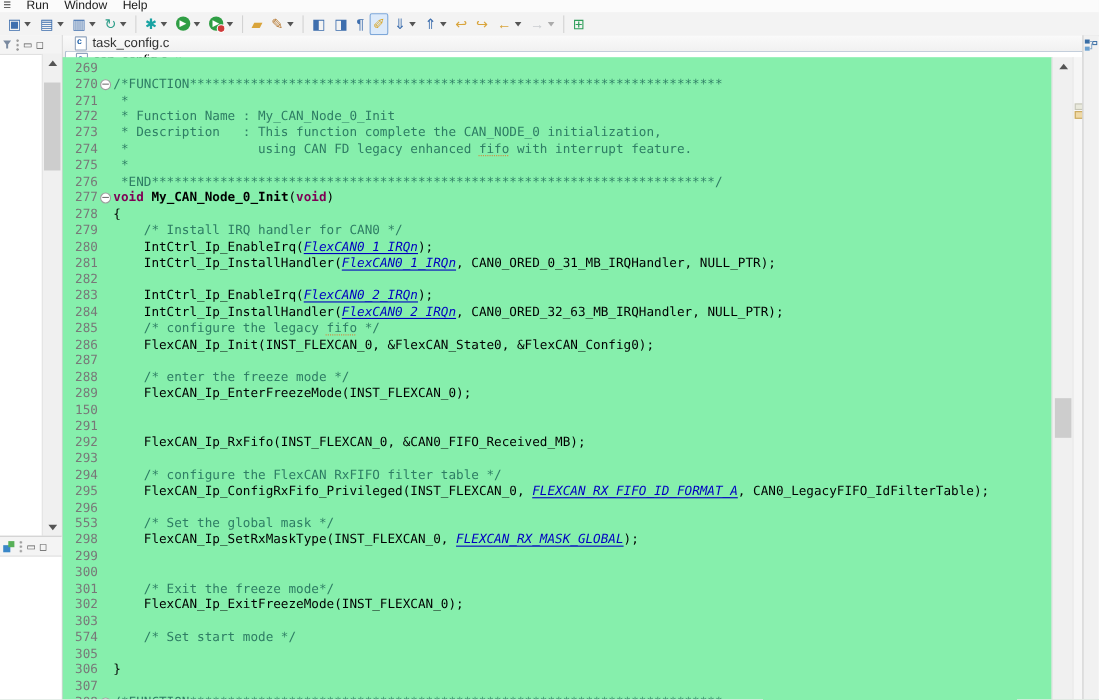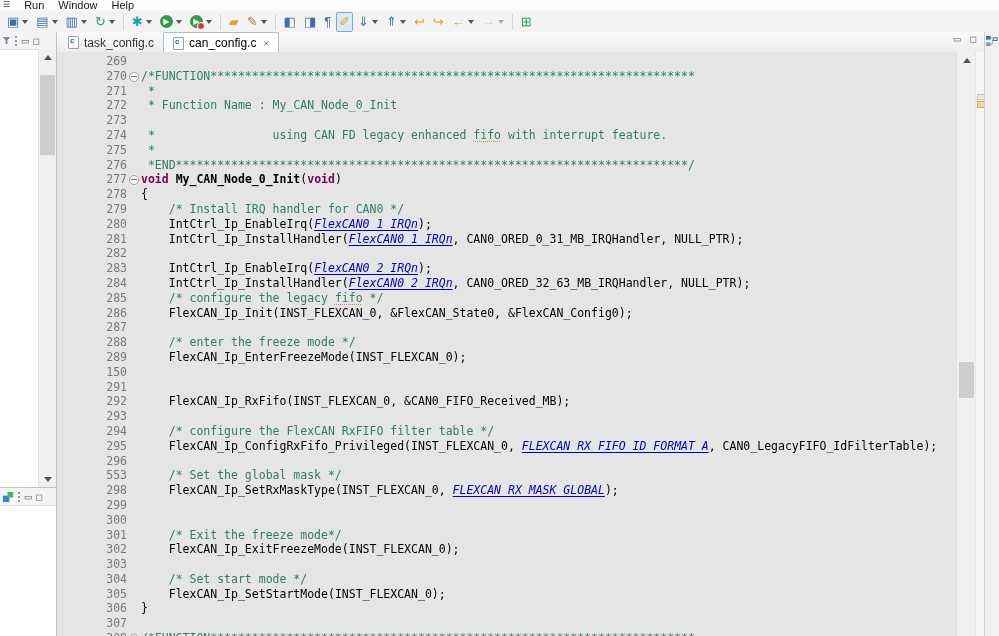--- a/index.html
+++ b/index.html
@@ -31,31 +31,31 @@
   #left-top-view{position:absolute;left:0;top:0;width:56px;height:455px;}
   #left-scroll{position:absolute;right:0;top:17px;width:17px;bottom:0;background:#f0f0f0;border-left:1px solid #e4e4e4;}
   .sarrow{position:absolute;left:0;width:17px;height:16px;display:flex;align-items:center;justify-content:center;cursor:pointer;}
   .tri-up{width:0;height:0;border-left:4px solid transparent;border-right:4px solid transparent;border-bottom:5px solid #555;}
   .tri-dn{width:0;height:0;border-left:4px solid transparent;border-right:4px solid transparent;border-top:5px solid #555;}
   .sthumb{position:absolute;left:1px;width:15px;background:var(--scroll_thumb);cursor:pointer;}
   #left-bottom-view{position:absolute;left:0;top:455px;width:56px;bottom:0;border-top:1px solid #c2c2c2;background:#fff;}
   
   #editor{position:absolute;left:57px;top:0;right:14px;bottom:0;}
   #tabbar{position:absolute;left:0;top:0;right:0;height:20px;background:linear-gradient(#fafafa,#ededed);
-          border-bottom:1px solid #cfcfcf;display:flex;align-items:flex-end;padding-left:2px;}
+          border-bottom:1px solid #cfcfcf;display:flex;padding-left:2px;flex-direction:column;}
   .tab{display:flex;align-items:center;gap:5px;height:19px;padding:0 9px;font-size:12px;color:#333;cursor:pointer;}
   .tab.active{background:#fff;border:1px solid var(--tab_active_border);border-bottom:none;border-radius:2px 2px 0 0;
               margin-bottom:-1px;height:20px;color:#000;}
   .cfile{width:9px;height:11px;border:1px solid #8fa3bd;background:#fff;position:relative;border-radius:1px;}
   .cfile::after{content:"c";position:absolute;left:1px;top:-1px;font-size:8px;color:#1d5fa8;font-weight:bold;}
   .tab-close{font-size:10px;color:#777;margin-left:2px;cursor:pointer;}
   #tab-winbtns{margin-left:auto;display:flex;gap:8px;padding:0 8px;align-self:flex-start;margin-top:2px;}
   #tab-winbtns .wbtn{font-size:9px;color:#555;cursor:pointer;}
   
-  #code{position:absolute;left:0;top:20px;right:28px;bottom:0;background:#e5e5e5;overflow:hidden;padding-top:2px;padding-left:38px;}
+  #code{position:absolute;left:0;top:20px;right:28px;bottom:0;background:#86efac;overflow:hidden;padding-top:2px;}
   .row{display:flex;height:14.8px;line-height:14.8px;font-family:"DejaVu Sans Mono",monospace;font-size:11.5px;}
   .ln{width:32px;text-align:right;color:#787878;flex:0 0 32px;}
   .foldcol{width:14px;flex:0 0 14px;position:relative;}
   .fmark{position:absolute;left:2px;top:3px;width:8px;height:8px;border:1px solid #9f9f9f;border-radius:50%;background:#fff;cursor:pointer;}
   .fmark::after{content:"";position:absolute;left:1px;right:1px;top:3px;height:1px;background:#777;}
   .src{white-space:pre;color:#000;}
   .t-cm{color:var(--comment);}
   .t-kw{color:var(--keyword);font-weight:bold;}
   .t-fd{color:#000;font-weight:bold;}
   .t-fn{color:#000;}
@@ -236,20 +236,21 @@
             <span class="src"><span class="t-cm"> *</span></span>
           </div>
           <div class="row">
             <span class="ln">272</span>
             <span class="foldcol"></span>
             <span class="src"><span class="t-cm"> * Function Name : My_CAN_Node_0_Init</span></span>
           </div>
           <div class="row">
             <span class="ln">273</span>
             <span class="foldcol"></span>
+            <span class="src"><span class="t-cm"> * Description   : This function complete the CAN_NODE_0 initialization,</span></span>
           </div>
           <div class="row">
             <span class="ln">274</span>
             <span class="foldcol"></span>
             <span class="src"><span class="t-cm"> *                 using CAN FD legacy enhanced </span><span class="t-sp">fifo</span><span class="t-cm"> with interrupt feature.</span></span>
           </div>
           <div class="row">
             <span class="ln">275</span>
             <span class="foldcol"></span>
             <span class="src"><span class="t-cm"> *</span></span>
@@ -388,28 +389,27 @@
             <span class="ln">302</span>
             <span class="foldcol"></span>
             <span class="src"><span class="t-pl">    </span><span class="t-fn">FlexCAN_Ip_ExitFreezeMode</span><span class="t-pl">(INST_FLEXCAN_0);</span></span>
           </div>
           <div class="row">
             <span class="ln">303</span>
             <span class="foldcol"></span>
             <span class="src"></span>
           </div>
           <div class="row">
-            <span class="ln">304</span>
+            <span class="ln">574</span>
             <span class="foldcol"></span>
             <span class="src"><span class="t-pl">    </span><span class="t-cm">/* Set start mode */</span></span>
           </div>
           <div class="row">
             <span class="ln">305</span>
             <span class="foldcol"></span>
-            <span class="src"><span class="t-pl">    </span><span class="t-fn">FlexCAN_Ip_SetStartMode</span><span class="t-pl">(INST_FLEXCAN_0);</span></span>
           </div>
           <div class="row">
             <span class="ln">306</span>
             <span class="foldcol"></span>
             <span class="src"><span class="t-pl">}</span></span>
           </div>
           <div class="row">
             <span class="ln">307</span>
             <span class="foldcol"></span>
             <span class="src"></span>

